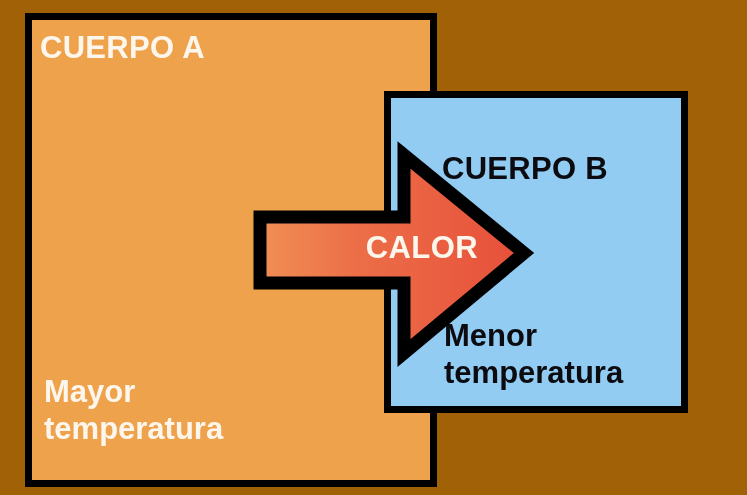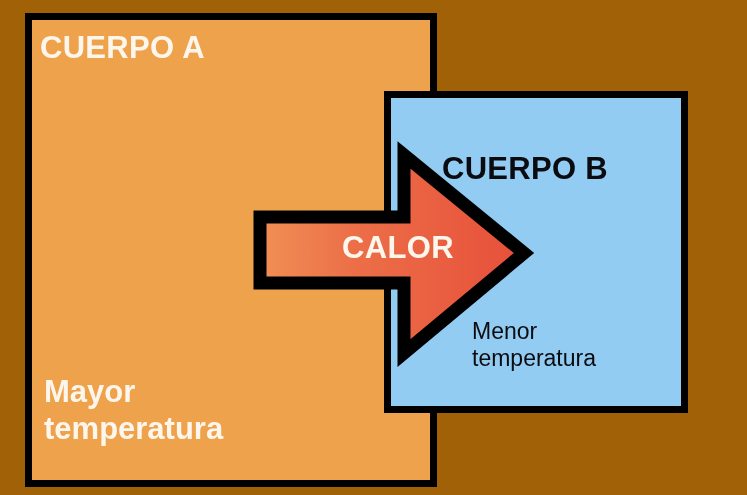--- a/index.html
+++ b/index.html
@@ -74,26 +74,25 @@
     color: #0b0b10;
     letter-spacing: 0.3px;
     white-space: nowrap;
     z-index: 4;
     margin-top: 48px;
   }
   #body-b-temp {
     position: absolute;
     left: 444px;
     top: 318px;
-    font-size: 23px;
-    font-weight: normal;
+    font-size: 31px;
+    font-weight: bold;
     color: #0b0b10;
     line-height: 1.18;
     z-index: 4;
-    margin-left: 28px;
   }
 
   
   #heat-arrow {
     position: absolute;
     left: 252px;
     top: 145px;
     width: 280px;
     height: 218px;
     z-index: 5;
@@ -102,21 +101,21 @@
     display: block;
     width: 280px;
     height: 218px;
     overflow: visible;
   }
   #heat-label {
     position: absolute;
     left: 318px;
     top: 230px;
     width: 160px;
-    text-align: center;
+    text-align: right;
     font-size: 31px;
     font-weight: bold;
     color: #fdf6ec;
     letter-spacing: 0.4px;
     z-index: 6;
     white-space: nowrap;
   }
 </style>
 </head>
 <body>

